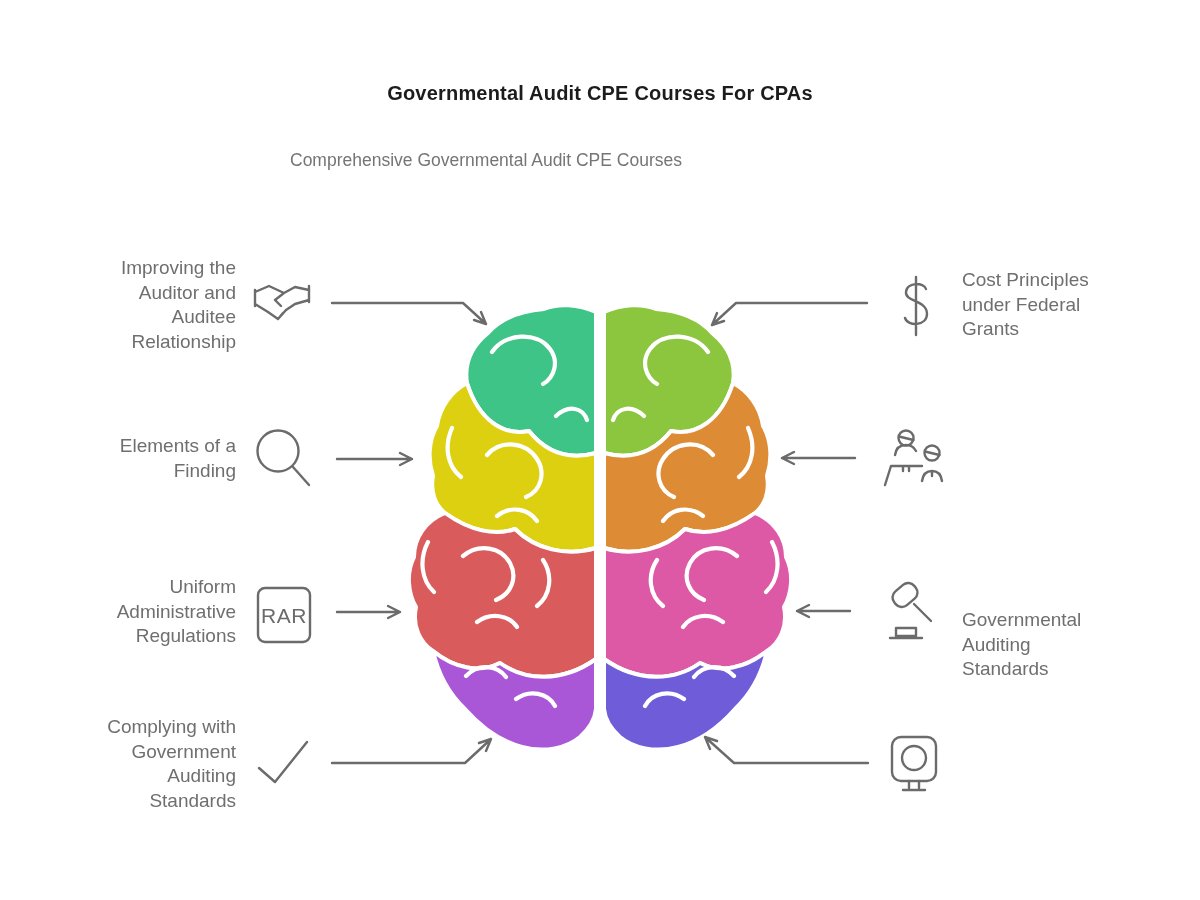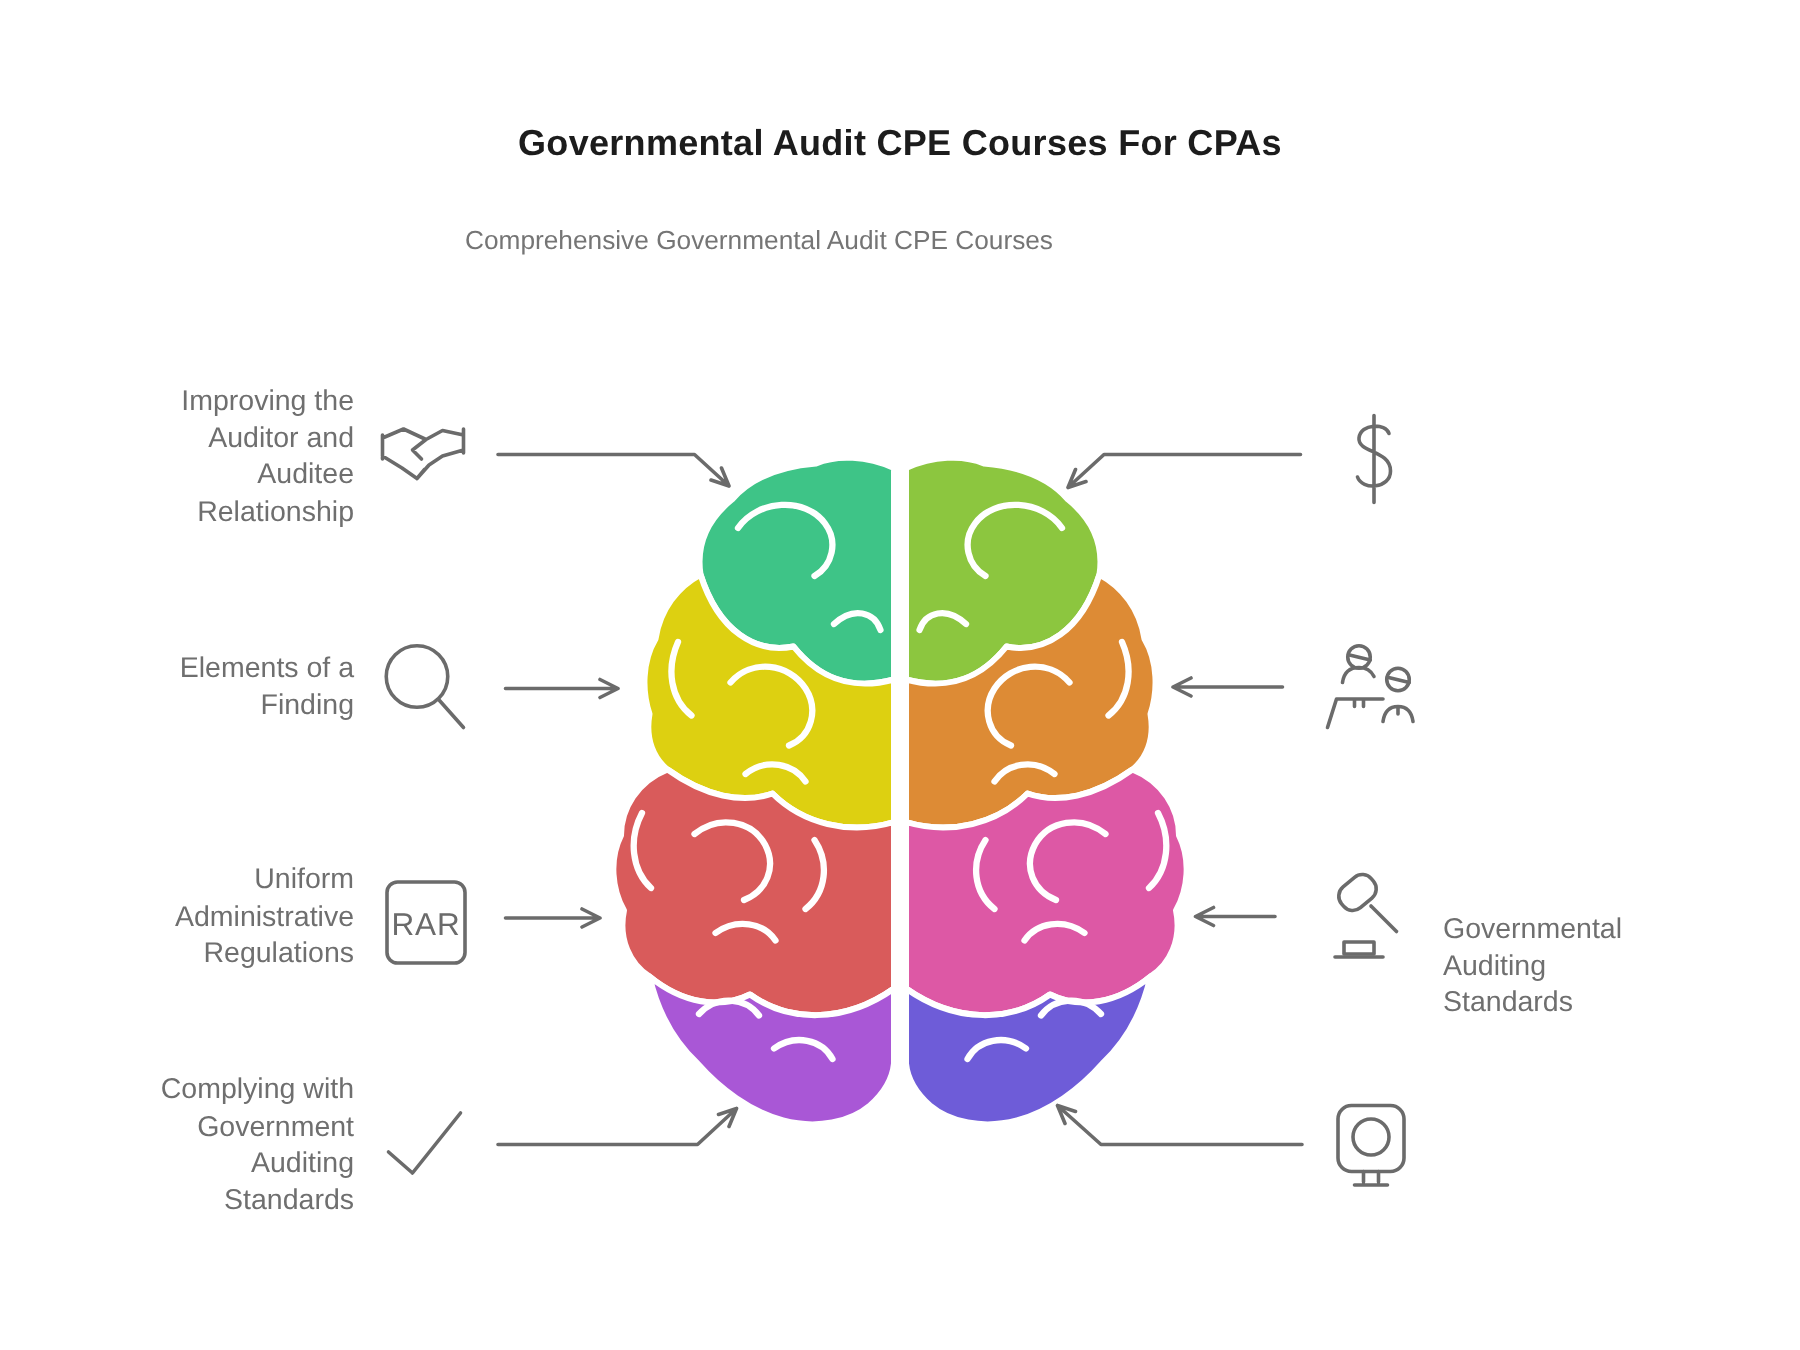--- a/index.html
+++ b/index.html
@@ -1,21 +1,21 @@
 <!DOCTYPE html>
 <html><head>
 <meta charset="utf-8">
 <style>
   html,body{margin:0;padding:0;background:#fff;}
   .stage{position:relative;width:1200px;height:900px;background:#ffffff;overflow:hidden;
          font-family:"Liberation Sans",sans-serif;}
   .title{position:absolute;left:0;top:82px;width:1200px;text-align:center;
-         font-size:24px;font-weight:700;color:#1c1c1c;letter-spacing:.2px;}
+         font-size:20px;font-weight:700;color:#1c1c1c;letter-spacing:.2px;}
   .subtitle{position:absolute;left:0;top:150px;width:972px;text-align:center;
-         font-size:17.5px;color:#757575;padding-left:20px;}
+         font-size:17.5px;color:#757575;}
   .label{position:absolute;font-size:19px;line-height:24.5px;color:#6f6f6f;
          white-space:pre-line;}
   .label.left{text-align:right;width:240px;right:964px;}
   .label.right{text-align:left;width:230px;left:962px;}
   .icon{position:absolute;stroke:#6b6b6b;stroke-width:2.4;fill:none;
         stroke-linecap:round;stroke-linejoin:round;}
   .diagram{position:absolute;left:0;top:0;}
   .seg{stroke:#ffffff;stroke-width:4;stroke-linejoin:round;}
   .gyri{fill:none;stroke:#ffffff;stroke-width:4.2;stroke-linecap:round;}
   .arrow{fill:none;stroke:#6b6b6b;stroke-width:2.4;stroke-linecap:round;stroke-linejoin:round;}
@@ -37,20 +37,23 @@
   <div class="label left" style="top:434px;">Elements of a
 Finding</div>
   <div class="label left" style="top:575px;">Uniform
 Administrative
 Regulations</div>
   <div class="label left" style="top:715px;">Complying with
 Government
 Auditing
 Standards</div>
 
+  <div class="label right" style="top:268px;">Cost Principles
+under Federal
+Grants</div>
   <div class="label right" style="top:608px;">Governmental
 Auditing
 Standards</div>
 
   <svg class="icon" style="left:252px;top:280px;" width="62" height="50" viewBox="0 0 62 50">
     <path d="M 3 10 L 3 26 M 57 6 L 57 22
              M 3 12 L 17 6 L 32 13 L 43 7 L 57 10
              M 3 24 L 16 32 L 26 39 L 34 30 L 43 24 L 57 20
              M 32 13 L 23 20 L 29 26 M 26 39 L 31 33"></path>
   </svg>

